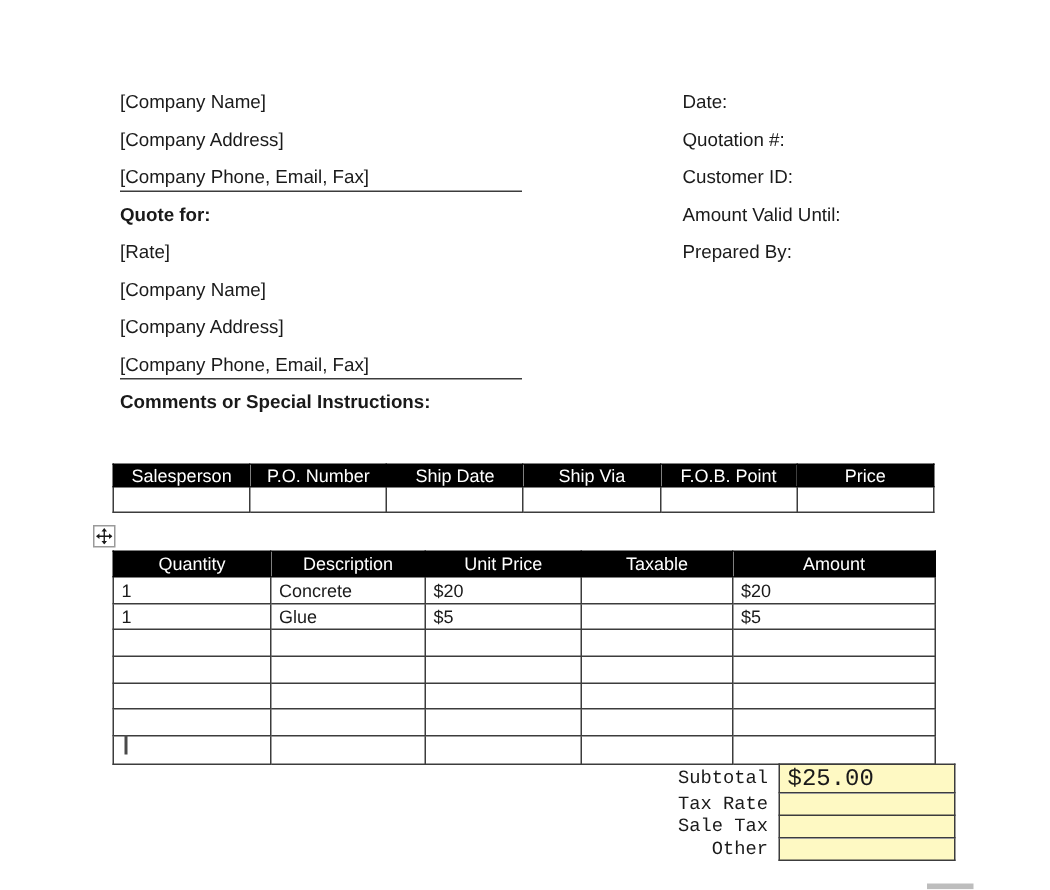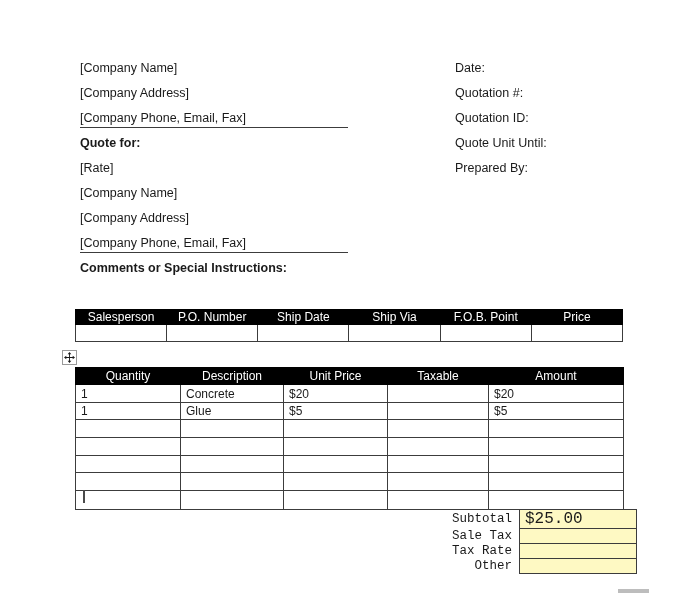--- a/index.html
+++ b/index.html
@@ -56,22 +56,22 @@
   <div class="line left-col" style="top:161px">[Rate]</div>
   <div class="line left-col" style="top:186px">[Company Name]</div>
   <div class="line left-col" style="top:211px">[Company Address]</div>
   <div class="line left-col" style="top:236px">[Company Phone, Email, Fax]</div>
   <div class="rule" style="top:252px"></div>
 
   <div class="line left-col bold" style="top:261px">Comments or Special Instructions:</div>
 
   <div class="line right-col" style="top:61px">Date:</div>
   <div class="line right-col" style="top:86px">Quotation #:</div>
-  <div class="line right-col" style="top:111px">Quotation ID:</div>
-  <div class="line right-col" style="top:136px">Quote Unit Until:</div>
+  <div class="line right-col" style="top:111px">Customer ID:</div>
+  <div class="line right-col" style="top:136px">Amount Valid Until:</div>
   <div class="line right-col" style="top:161px">Prepared By:</div>
 
   <table class="grid shipping">
     <tbody>
         <tr style="height:14px">
       <th>Salesperson</th>
       <th>P.O. Number</th>
       <th>Ship Date</th>
       <th>Ship Via</th>
       <th>F.O.B. Point</th>
@@ -166,25 +166,25 @@
 
   <div class="caret"></div>
 
   <table class="summary">
     <tbody>
         <tr style="height:15px">
       <td class="lab">Subtotal</td>
       <td class="val">$25.00</td>
     </tr>
     <tr style="height:15px">
-      <td class="lab">Sale Tax</td>
+      <td class="lab">Tax Rate</td>
       <td class="val"></td>
     </tr>
     <tr style="height:15px">
-      <td class="lab">Tax Rate</td>
+      <td class="lab">Sale Tax</td>
       <td class="val"></td>
     </tr>
     <tr style="height:15px">
       <td class="lab">Other</td>
       <td class="val"></td>
     </tr>
   </tbody>
     </table>
 
   <div class="graybar"></div>

